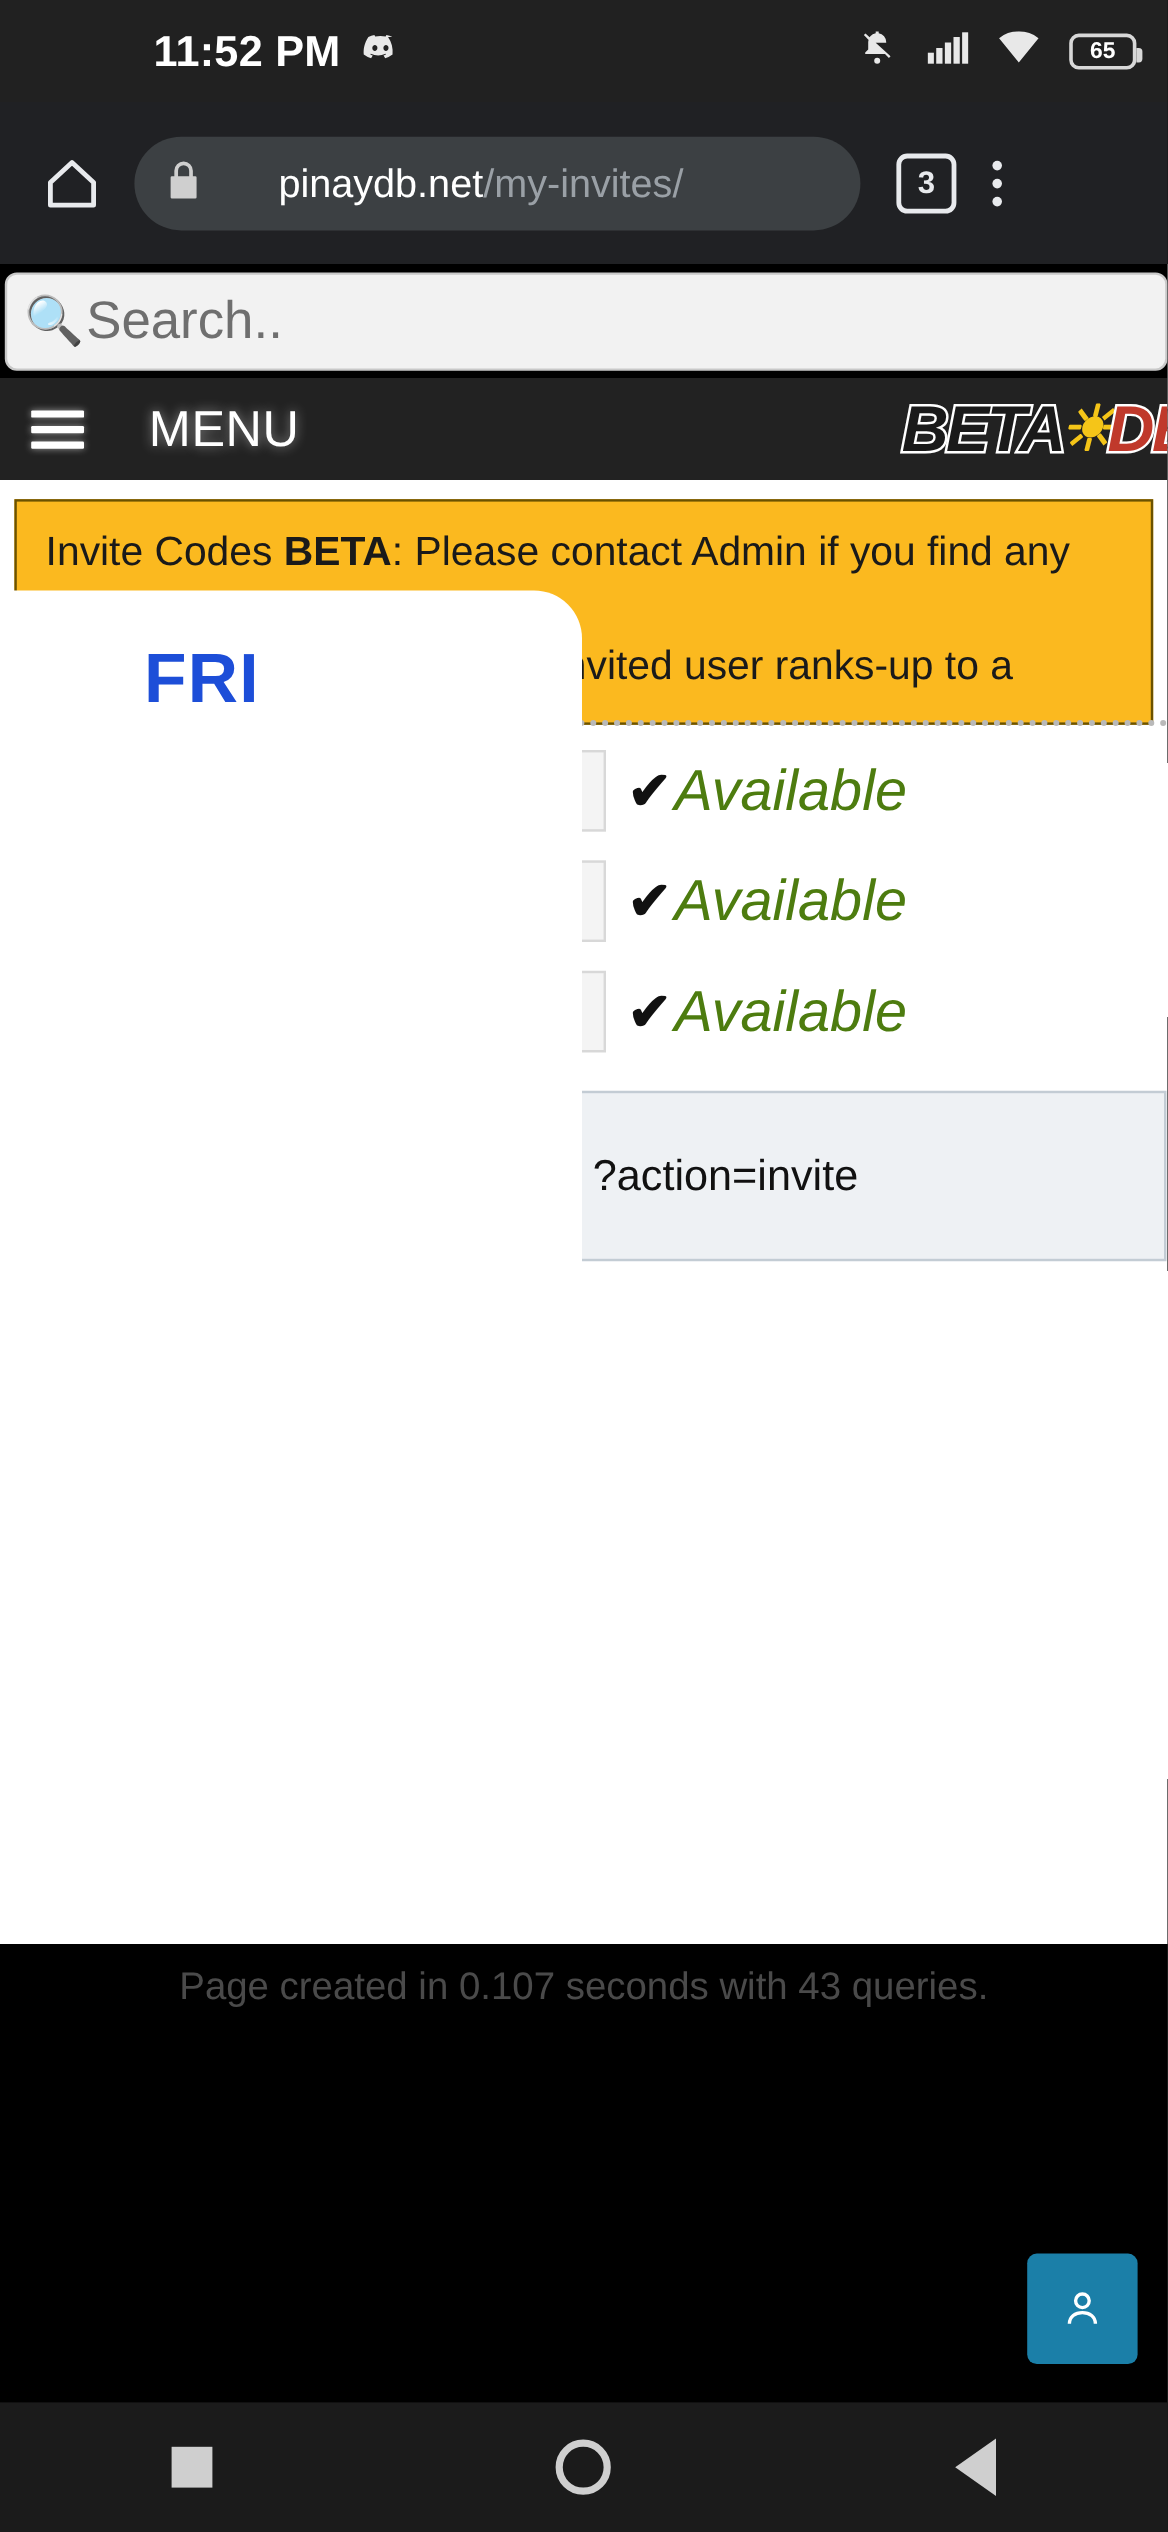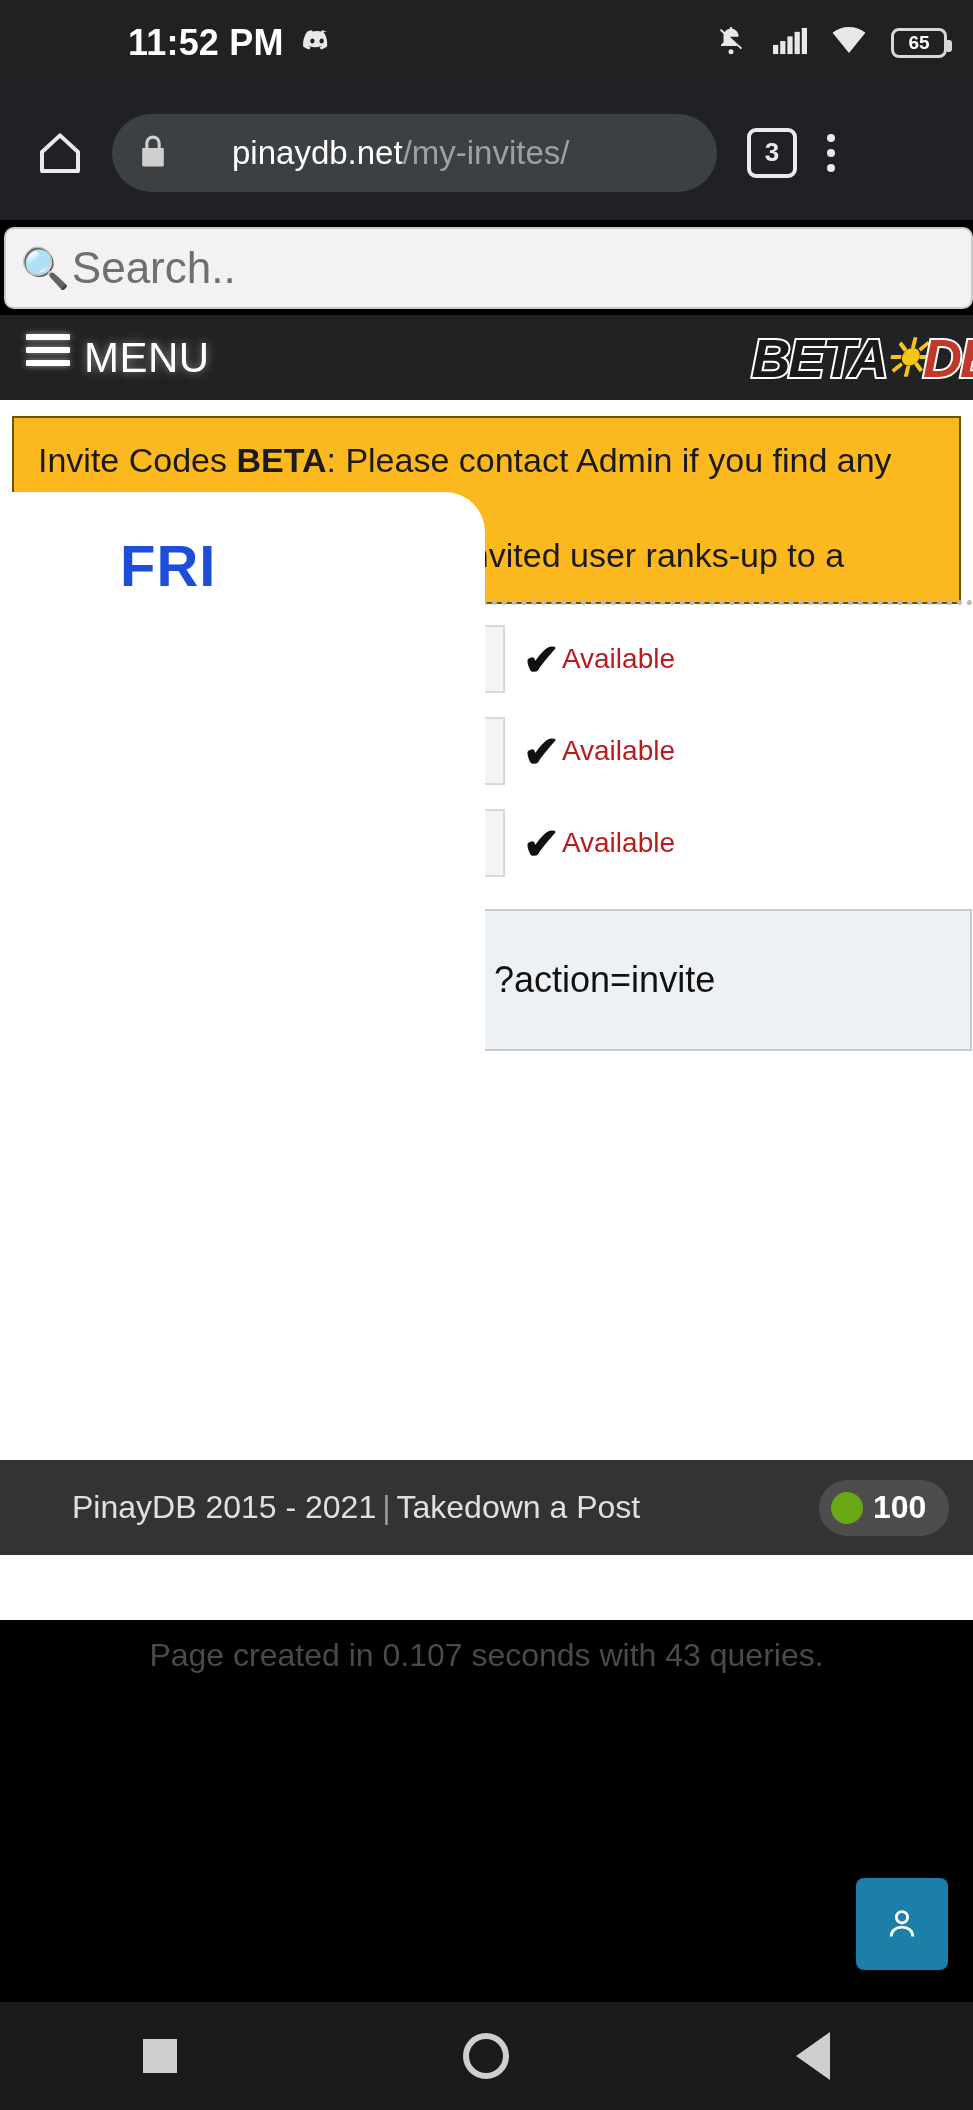--- a/index.html
+++ b/index.html
@@ -69,21 +69,21 @@
     display: flex; align-items: center; padding-left: 14px;
   }
   .search-emoji { font-size: 40px; line-height: 1; margin-right: 2px; }
   .search-ph { font-size: 44px; color: #6f6f6f; }
 
   
   .siteheader {
     position: absolute; left: 0; top: 95px; width: 973px; height: 85px;
     background: #222; display: flex; align-items: center; overflow: hidden;
   }
-  .menu-btn { display: flex; margin-left: 26px; }
+  .menu-btn { display: flex; align-items: center; margin-left: 26px; gap: 40px; }
   .hamburger { display: flex; flex-direction: column; gap: 7px; margin-right: 14px; }
   .hamburger i {
     display: block; width: 44px; height: 6px; background: #fff; border-radius: 1px;
     box-shadow: 0 0 6px rgba(255,255,255,.55);
   }
   .menu-label {
     color: #fff; font-size: 42px; font-weight: 400; letter-spacing: .5px;
     text-shadow: 0 0 10px rgba(255,255,255,.5);
   }
   .logo {
@@ -125,21 +125,21 @@
   .code-row {
     display: flex; align-items: center; height: 76px; margin-top: 16px; padding-left: 360px;
   }
   .code-box {
     width: 145px; height: 68px; background: #f4f4f4; border: 2px solid #d8d8d8;
     display: flex; align-items: center; padding-left: 10px;
     font-size: 38px; color: #111;
   }
   .avail { display: flex; align-items: center; margin-left: 18px; }
   .check { font-size: 44px; color: #111; font-weight: 700; margin-right: 2px; }
-  .avail-label { font-size: 28px; color: #b91c1c; }
+  .avail-label { font-size: 48px; color: #4d7c0f; font-style: italic; }
   .link-box {
     margin: 28px 0 0 482px; width: 490px; height: 142px;
     background: #eef1f4; border: 2px solid #c3ccd4;
     display: flex; align-items: center; padding-left: 10px;
     font-size: 36px; color: #111;
   }
 
   
   .footer {
     position: absolute; left: 0; top: 1240px; width: 973px; height: 95px;
@@ -303,29 +303,20 @@
         <div class="code-box">7</div>
         <div class="avail">
           <span class="check">✔</span>
           <span class="avail-label">Available</span>
         </div>
       </div>
 
       <div class="link-box">?action=invite</div>
     </div>
 
-    <div class="footer">
-      <div class="footer-text">
-        <span>PinayDB 2015 - 2021</span><span class="sep">|</span><span>Takedown a Post</span>
-      </div>
-      <div class="counter">
-        <span class="dot"></span>
-        <span class="counter-num">100</span>
-      </div>
-    </div>
   </div>
 
   <div class="pagestat">Page created in 0.107 seconds with 43 queries.</div>
 
   <div class="fab">
     <svg width="40" height="40" viewBox="0 0 24 24">
       <circle cx="12" cy="8" r="3.4" fill="none" stroke="#fff" stroke-width="1.7"></circle>
       <path d="M5.5 19.5c0-3.6 2.9-5.6 6.5-5.6s6.5 2 6.5 5.6" fill="none" stroke="#fff" stroke-width="1.7"></path>
     </svg>
   </div>

